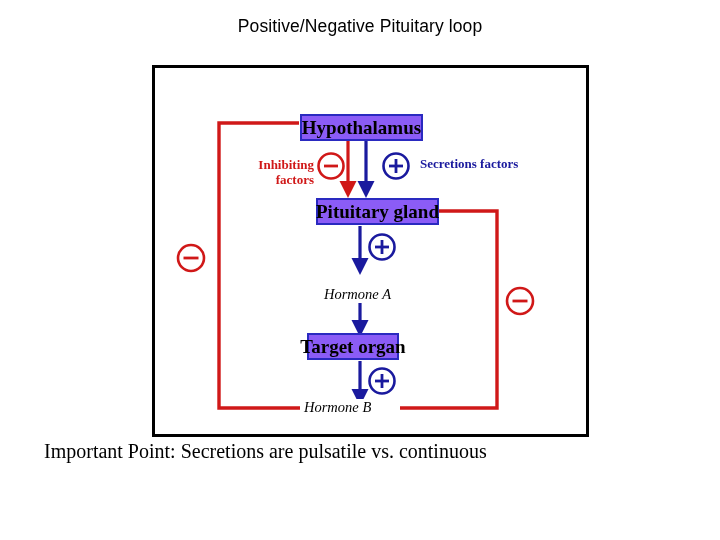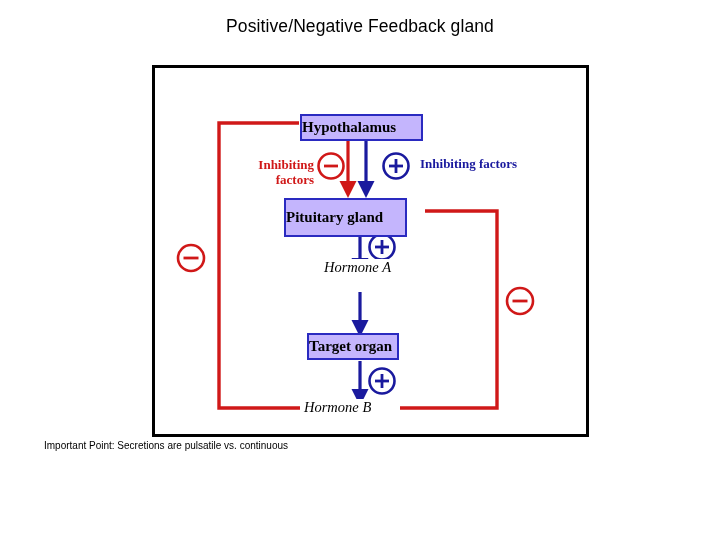--- a/index.html
+++ b/index.html
@@ -44,29 +44,29 @@
   #svg-layer {
     position: absolute;
     left: 0; top: 0;
     width: 720px;
     height: 540px;
     pointer-events: none;
   }
   .node-box {
     position: absolute;
     border: 2.5px solid #2a2ac0;
-    background: #c4b5fd;
+    background: #8b5cf6;
     box-sizing: border-box;
     font-family: "Liberation Serif", serif;
     font-weight: bold;
-    font-size: 15px;
+    font-size: 19px;
     color: #000000;
     display: flex;
     align-items: center;
-    justify-content: flex-start;
+    justify-content: center;
     white-space: nowrap;
   }
   .hormone-label {
     position: absolute;
     font-family: "Liberation Serif", serif;
     font-style: italic;
     font-size: 14.5px;
     color: #000000;
     white-space: nowrap;
     background: #ffffff;
@@ -89,32 +89,32 @@
   }
   #releasing-label {
     color: #1a1a9e;
     left: 420px;
     top: 157px;
   }
   #caption {
     position: absolute;
     left: 44px;
     top: 440px;
-    font-family: Liberation Sans, sans-serif;
-    font-size: 10px;
+    font-family: Liberation Serif, serif;
+    font-size: 20px;
     color: #000000;
     white-space: nowrap;
   }
 </style>
 </head>
 <body>
 
 <div id="stage">
 
-  <div id="title">Positive/Negative Feedback gland</div>
+  <div id="title">Positive/Negative Pituitary loop</div>
 
   <div id="frame"></div>
 
   <svg id="svg-layer" viewBox="0 0 720 540" width="720" height="540" xmlns="http://www.w3.org/2000/svg">
     <defs>
       <marker id="arrow-blue" markerWidth="7" markerHeight="7" refX="3.2" refY="3.1" orient="auto" markerUnits="strokeWidth">
         <path d="M0,0.4 L5.4,3.1 L0,5.8 z" fill="#1a1a9e"></path>
       </marker>
       <marker id="arrow-red" markerWidth="7" markerHeight="7" refX="3.2" refY="3.1" orient="auto" markerUnits="strokeWidth">
         <path d="M0,0.4 L5.4,3.1 L0,5.8 z" fill="#d01818"></path>
@@ -175,38 +175,38 @@
     <g>
       <circle cx="520" cy="301" r="13" fill="#ffffff" stroke="#d01818" stroke-width="2.6"></circle>
       <line x1="512.5" y1="301" x2="527.5" y2="301" stroke="#d01818" stroke-width="2.8"></line>
     </g>
   </svg>
 
   <div class="node-box" style="left:300px; top:114px; width:123px; height:27px;">
     <span>Hypothalamus</span>
   </div>
 
-  <div class="node-box" style="left:284px; top:198px; width:123px; height:39px;">
+  <div class="node-box" style="left:316px; top:198px; width:123px; height:27px;">
     <span>Pituitary gland</span>
   </div>
 
-  <div class="hormone-label" style="left:320px; top:259px;">
+  <div class="hormone-label" style="left:320px; top:286px;">
     <span>Hormone A</span>
   </div>
 
   <div class="node-box" style="left:307px; top:333px; width:92px; height:27px;">
     <span>Target organ</span>
   </div>
 
   <div class="hormone-label" style="left:300px; top:399px;">
     <span>Hormone B</span>
   </div>
 
   <div class="side-label" id="inhibiting-label">
     <div>Inhibiting</div>
     <div>factors</div>
   </div>
 
-  <div class="side-label" id="releasing-label">Inhibiting factors</div>
+  <div class="side-label" id="releasing-label">Secretions factors</div>
 
   <div id="caption">Important Point: Secretions are pulsatile vs. continuous</div>
 
 </div>
 
 </body></html>

